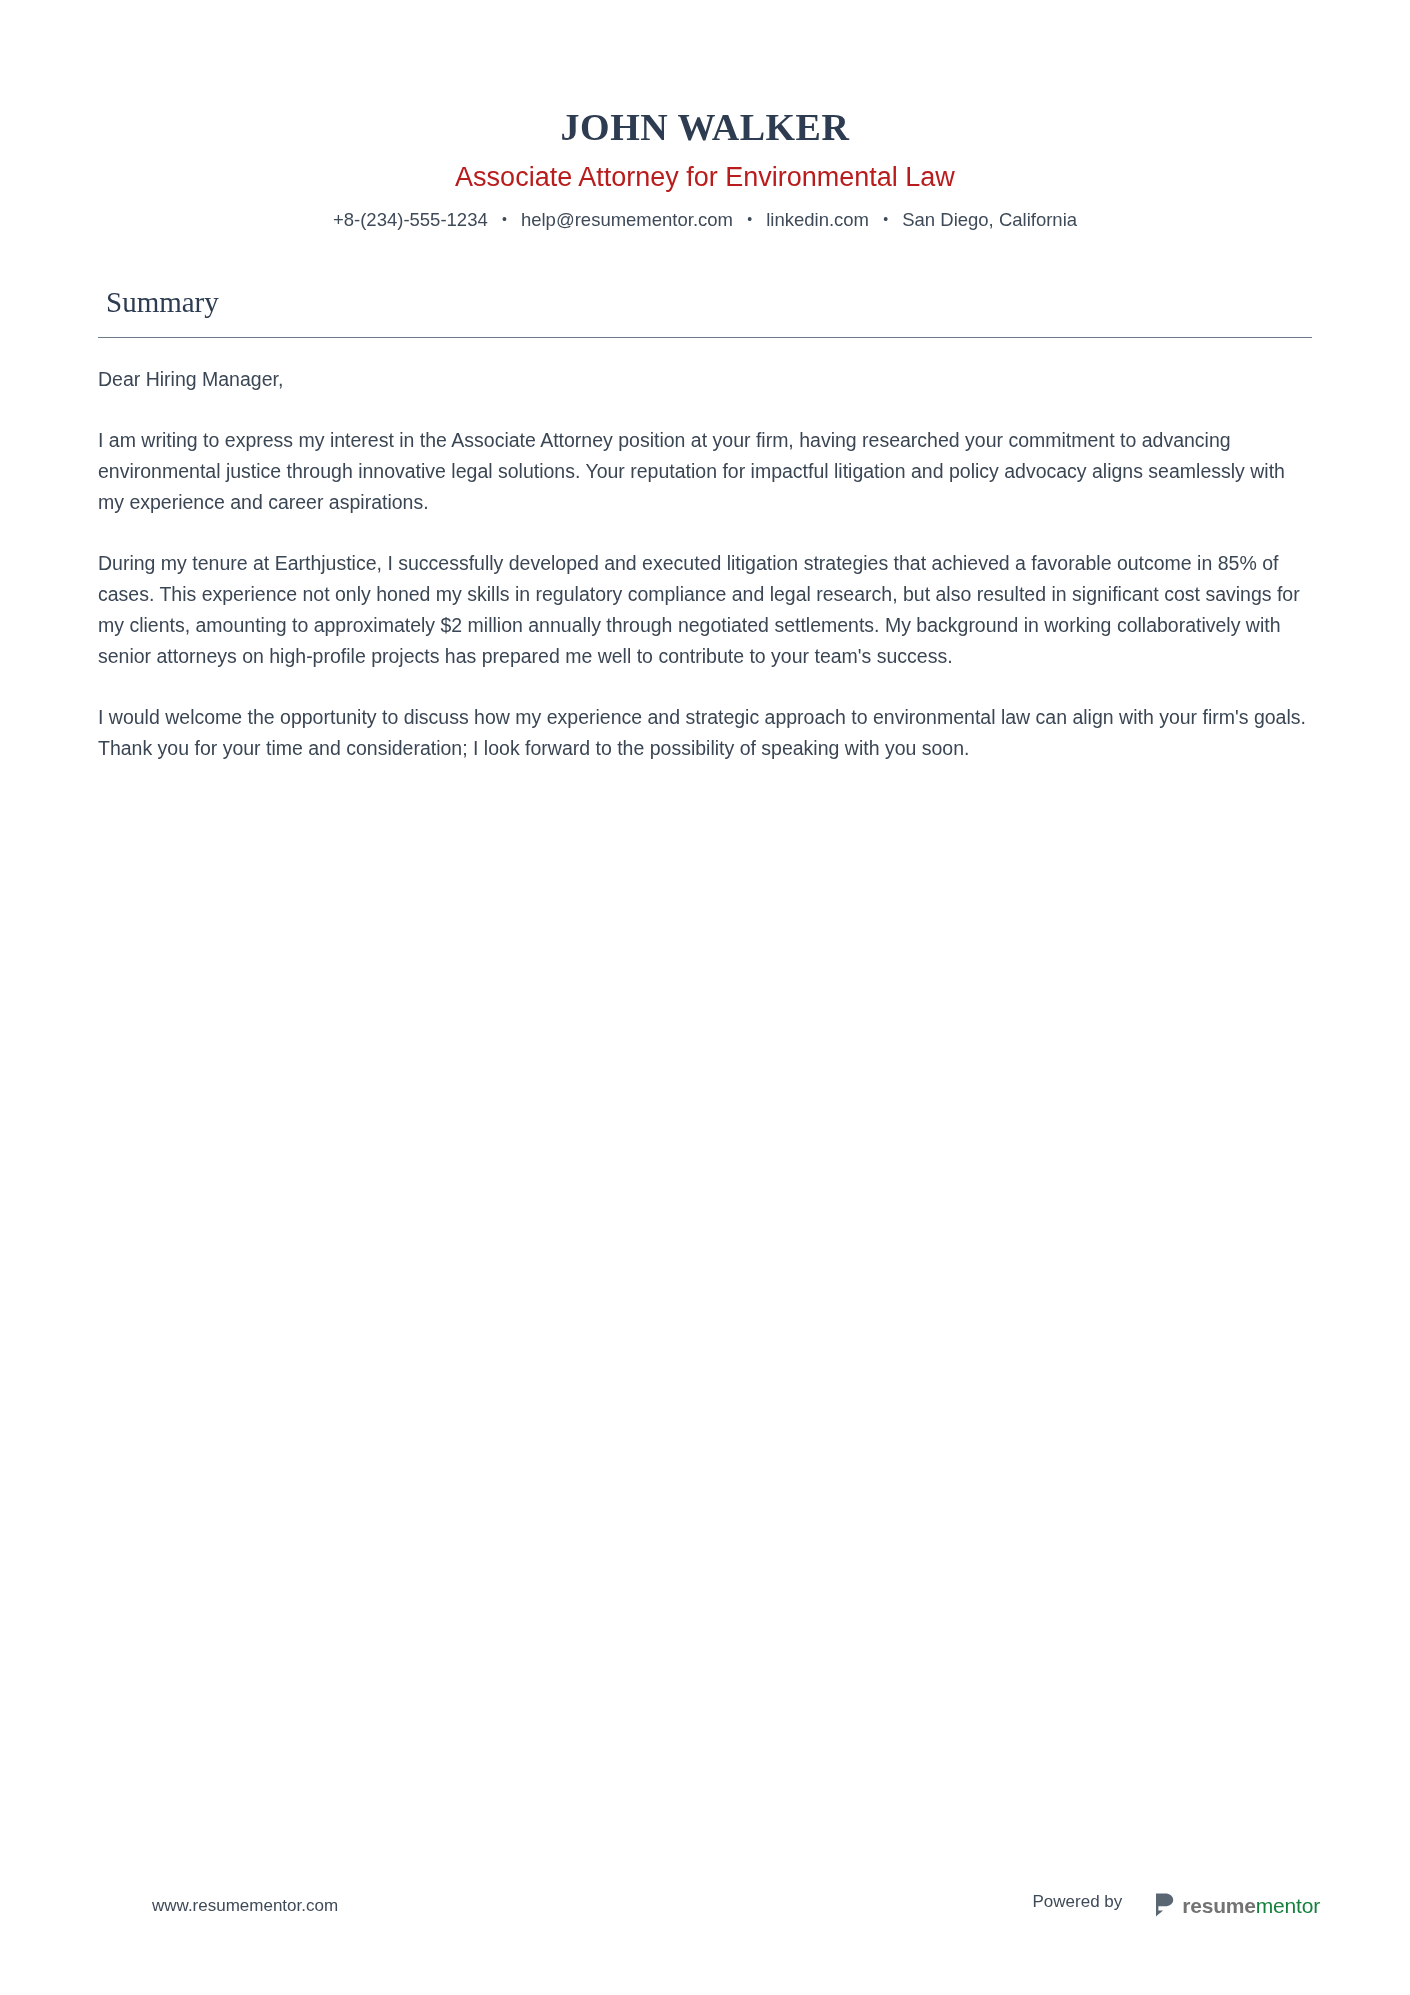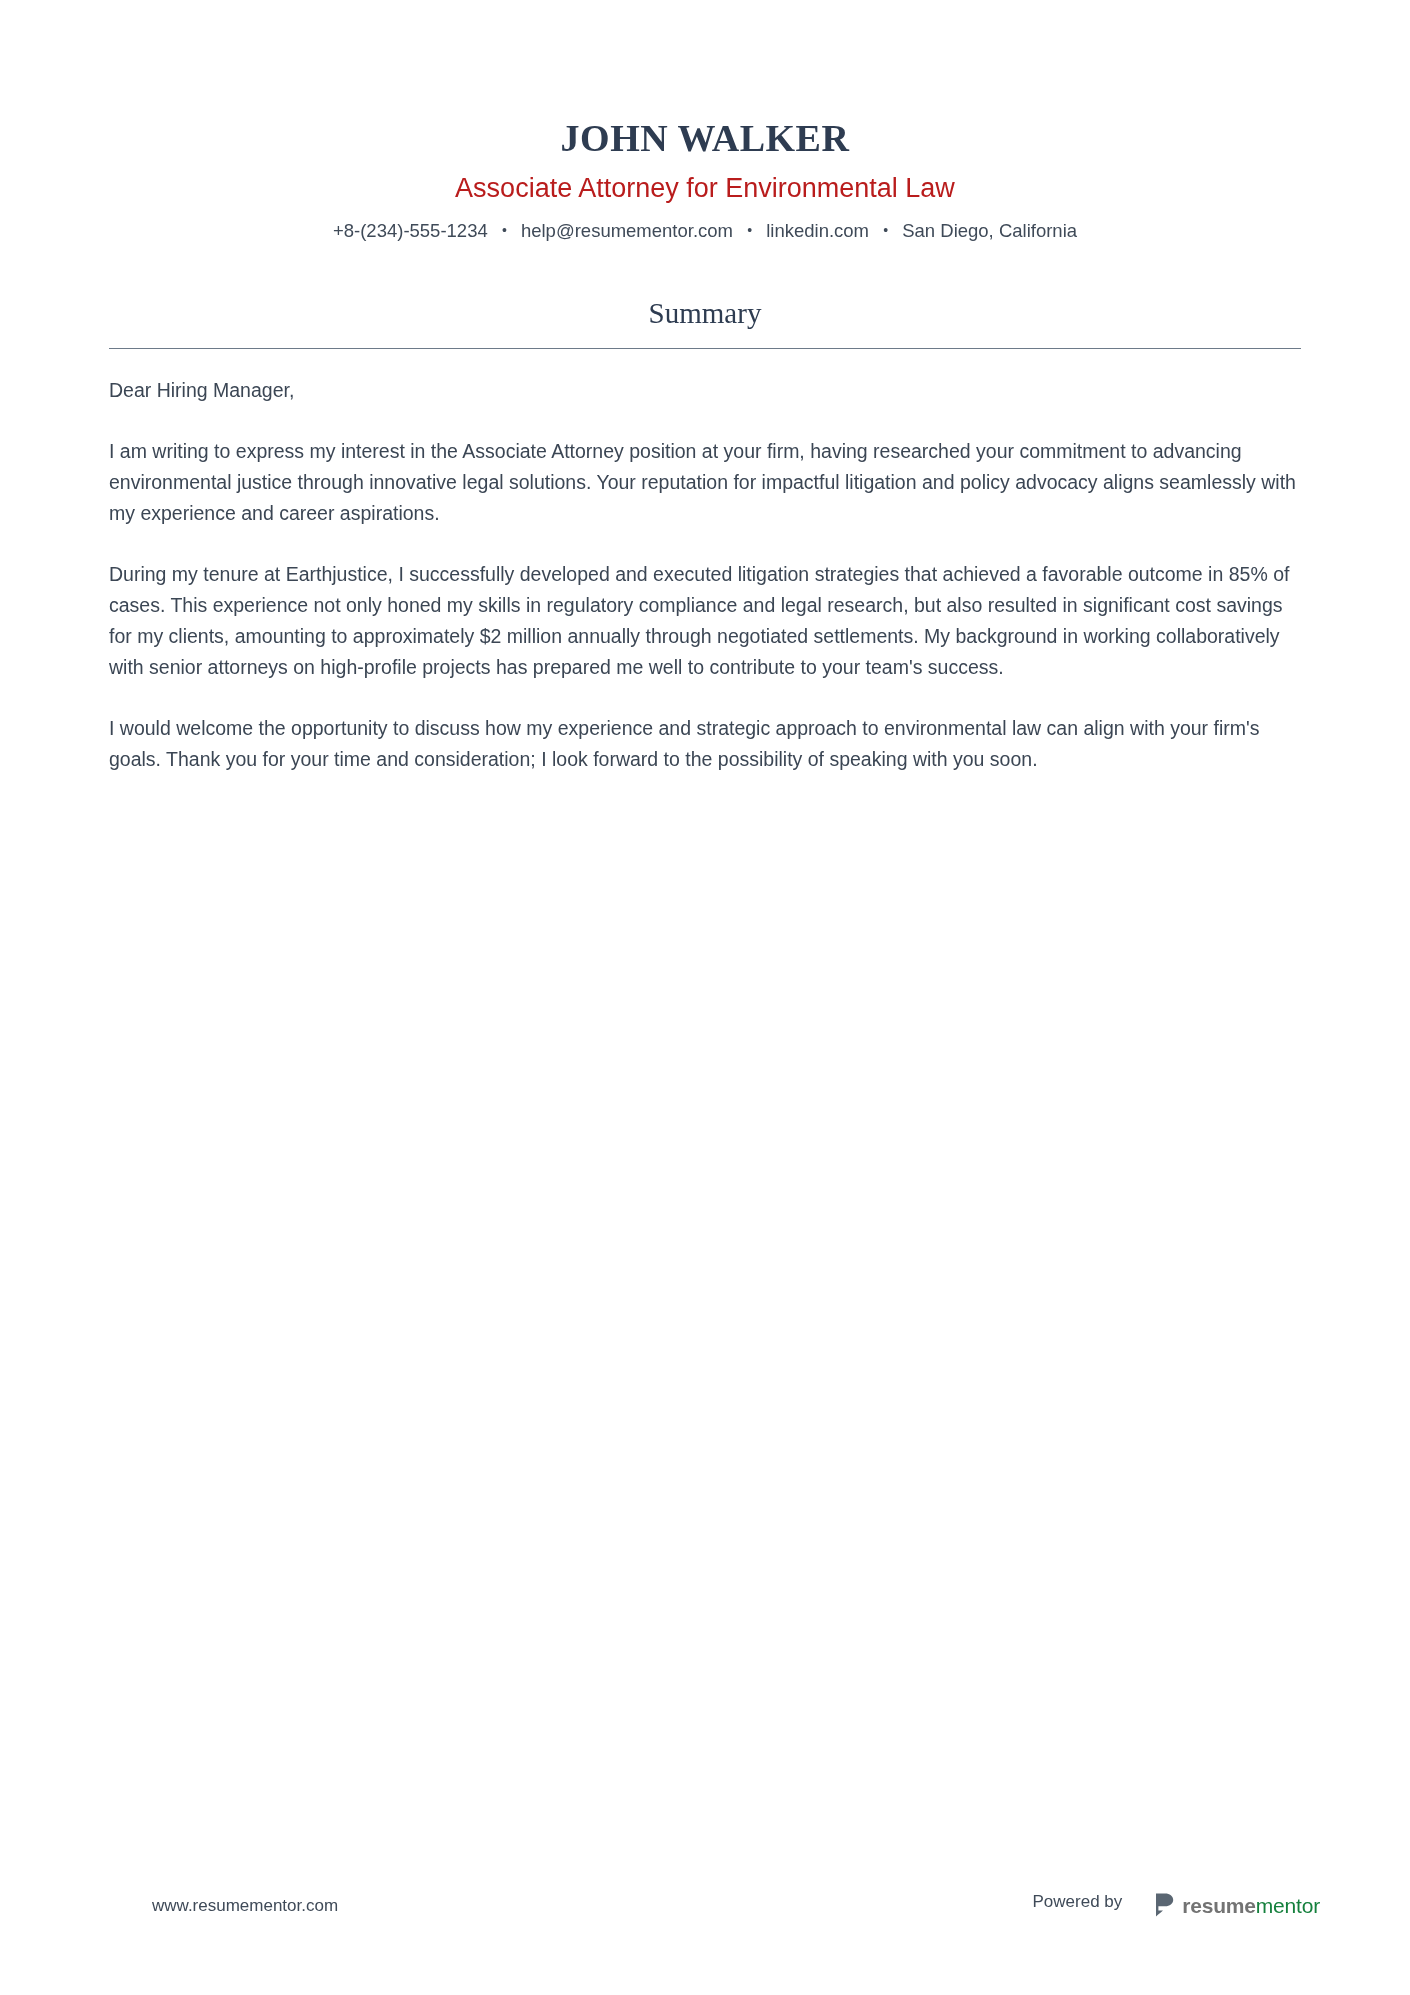--- a/index.html
+++ b/index.html
@@ -16,21 +16,21 @@
     color: #3b4654;
     position: relative;
     overflow: hidden;
   }
 
   .page {
     width: 1410px;
     height: 1995px;
     background: #ffffff;
     position: relative;
-    padding: 11px;
+    padding: 0;
   }
 
   
   .header {
     padding-top: 108px;
     text-align: center;
   }
   .full-name {
     font-family: "Liberation Serif", "DejaVu Serif", serif;
     font-weight: bold;
@@ -70,21 +70,20 @@
   
   .section {
     margin-top: 56px;
     padding: 0 98px;
   }
   .section-heading {
     font-family: "Liberation Serif", "DejaVu Serif", serif;
     font-size: 29px;
     font-weight: 400;
     color: #2e3c51;
-    text-align: center;
     line-height: 1.1;
     margin: 8px;
   }
   .section-rule {
     height: 1px;
     background: #6d7a89;
     width: 100%;
     margin-top: 18px;
   }
 

